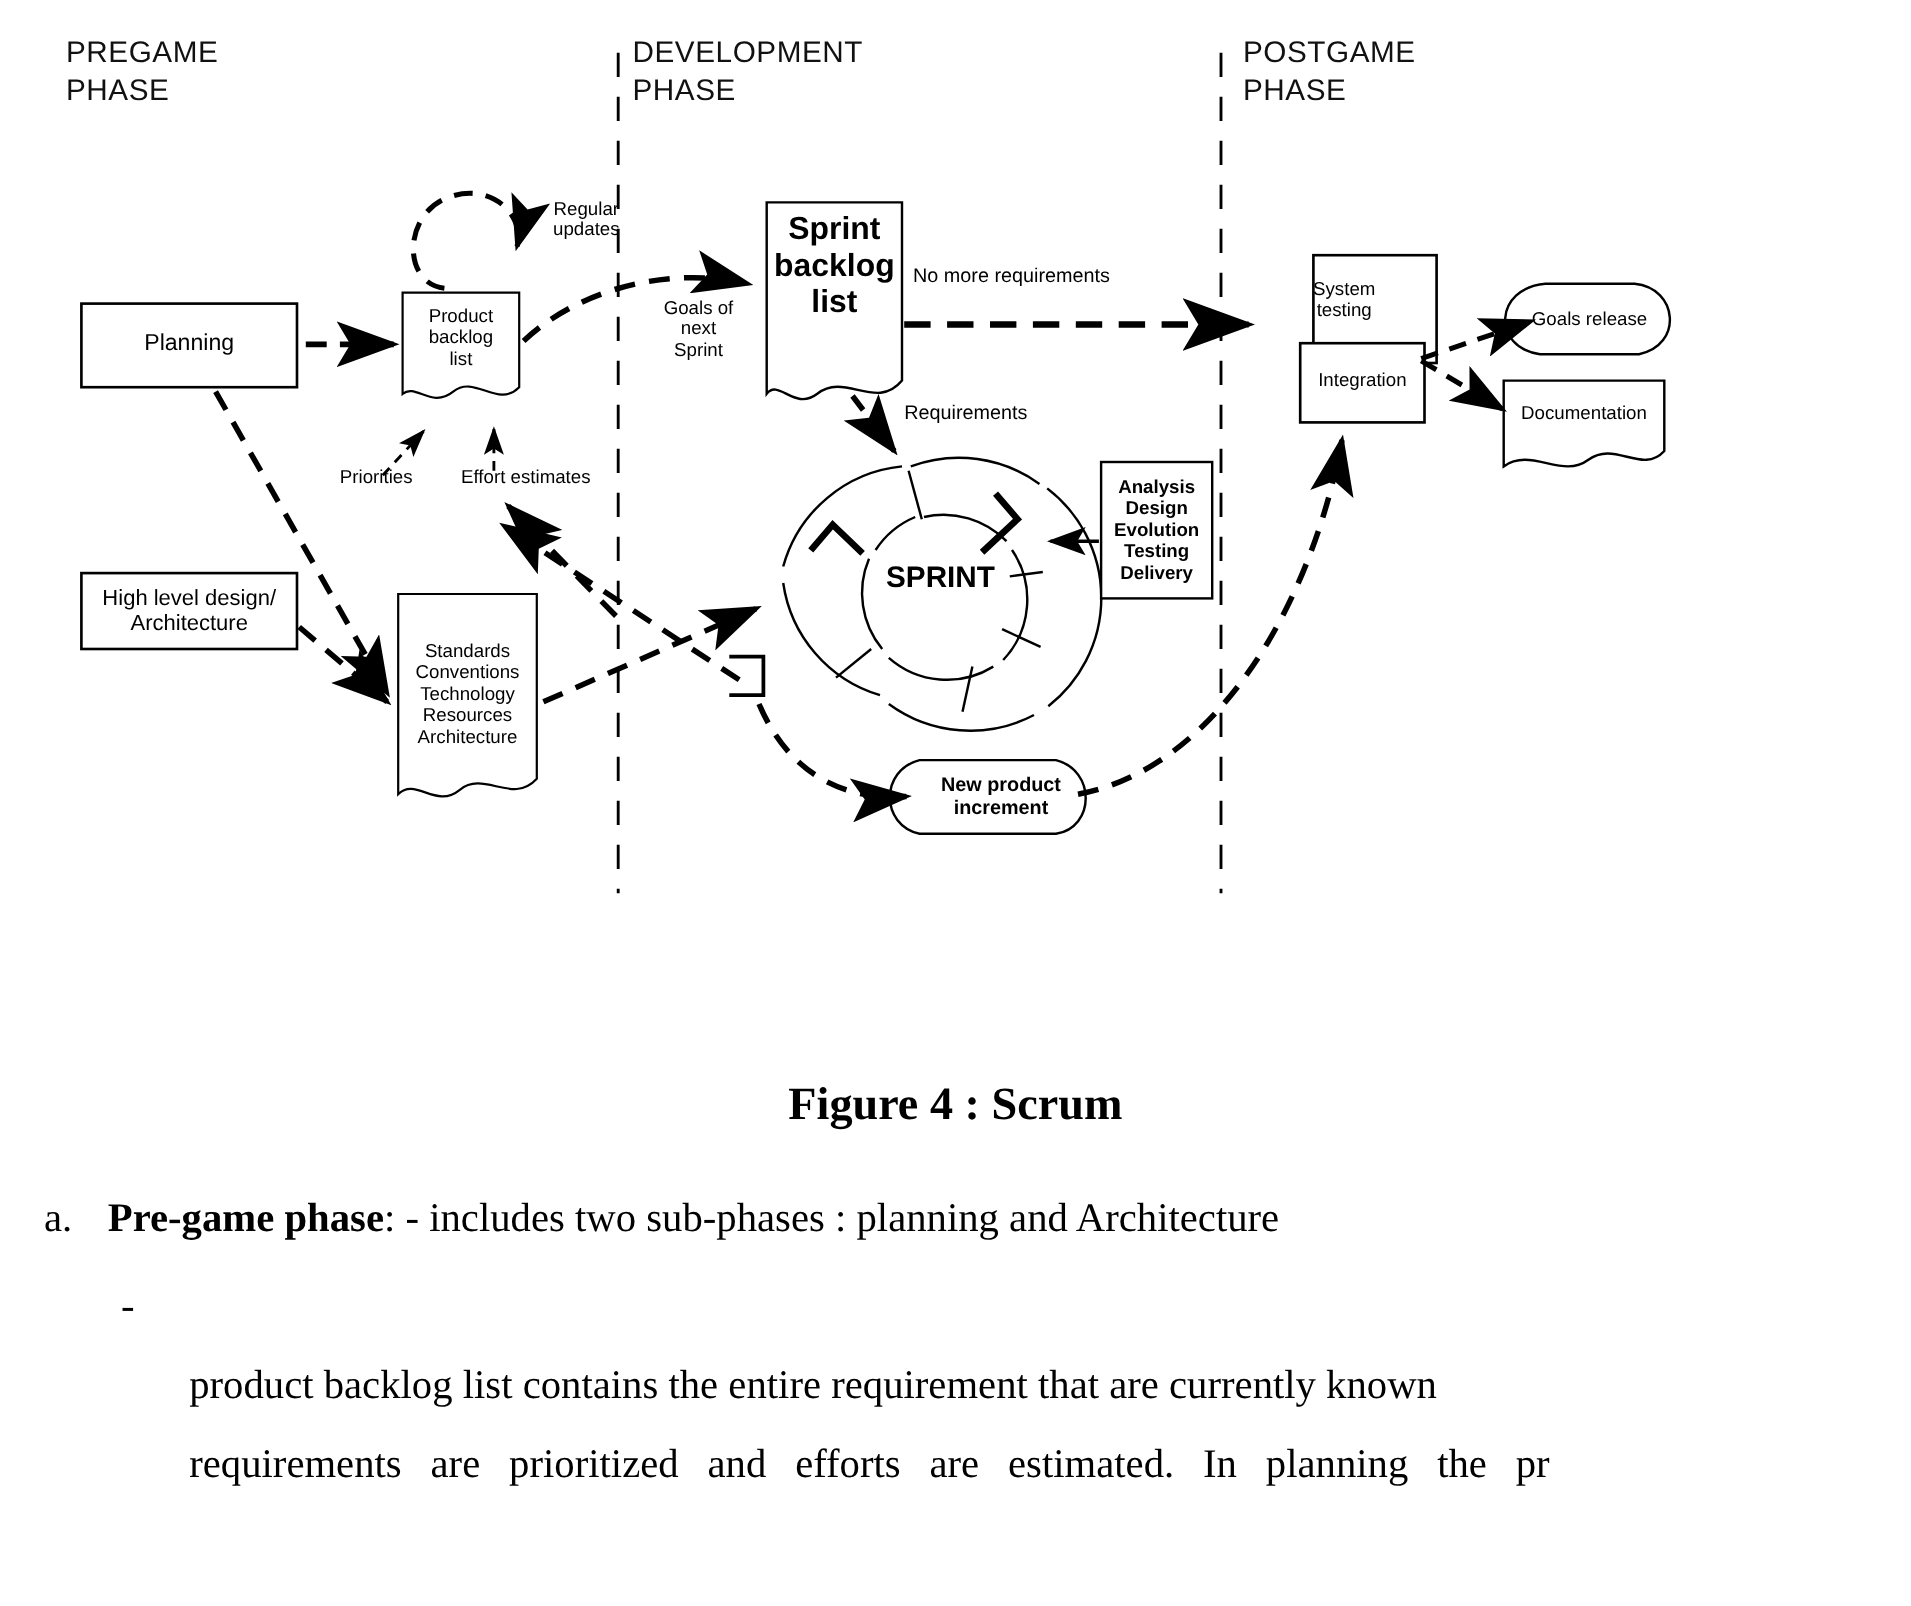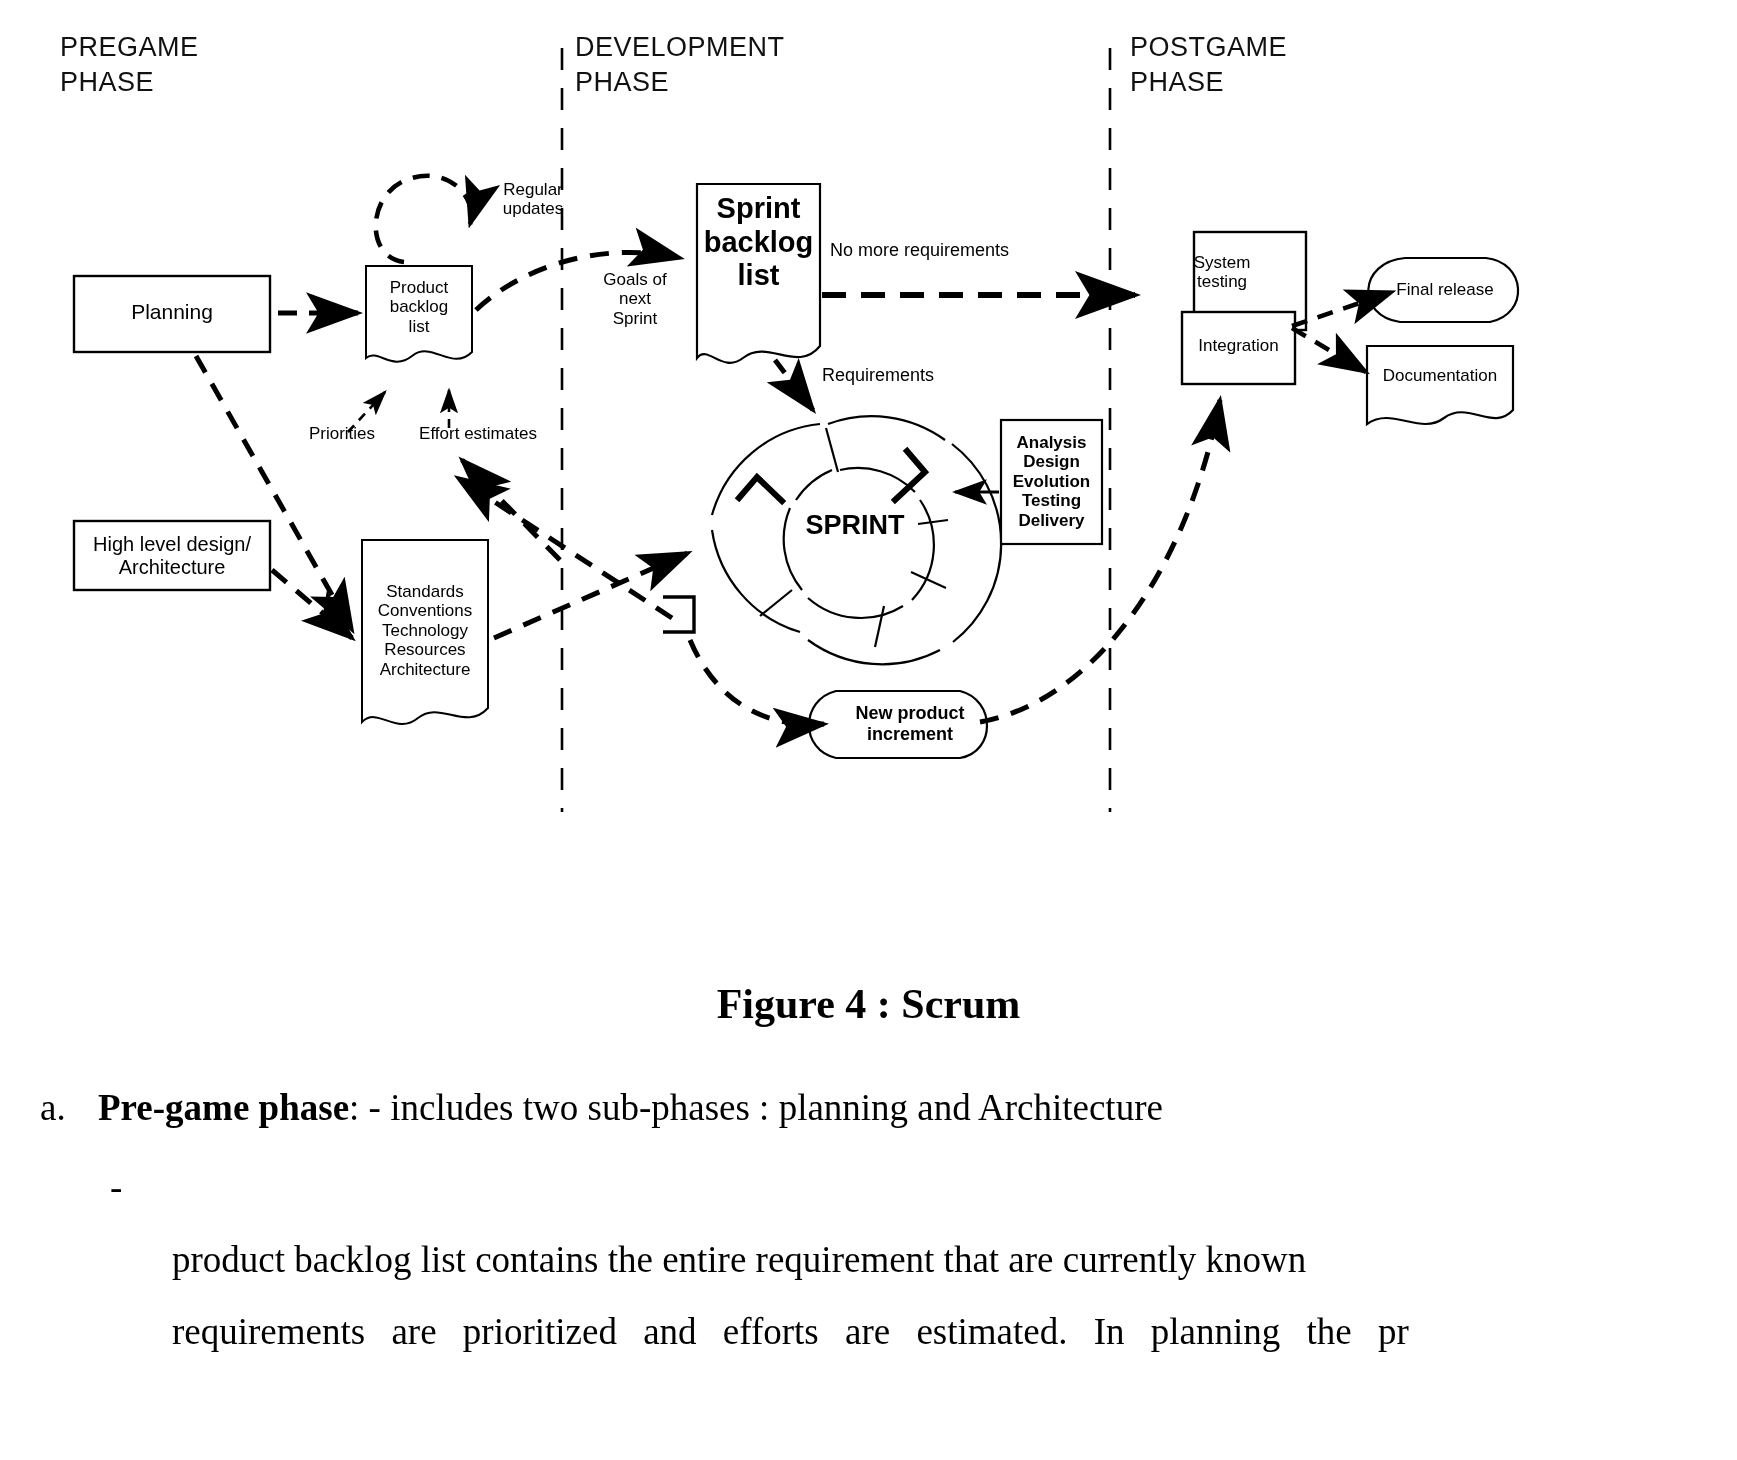--- a/index.html
+++ b/index.html
@@ -259,21 +259,21 @@
 Delivery</div>
 
   <div class="node-label" style="left:830px; top:703px; width:160px; font-size:18px; font-weight:bold;">New  product
 increment</div>
 
   <div class="node-label" style="left:1156px; top:253px; width:132px; font-size:17px;">System
 testing</div>
 
   <div class="node-label" style="left:1182px; top:336px; width:113px; font-size:17px;">Integration</div>
 
-  <div class="node-label" style="left:1380px; top:280px; width:130px; font-size:17px;">Final release</div>
+  <div class="node-label" style="left:1380px; top:280px; width:130px; font-size:17px;">Goals release</div>
 
   <div class="node-label" style="left:1367px; top:366px; width:146px; font-size:17px;">Documentation</div>
 
   <div class="edge-label" style="left:478px; top:180px; width:110px; font-size:17px;">Regular
 updates</div>
 
   <div class="edge-label" style="left:292px; top:424px; width:100px; font-size:17px;">Priorities</div>
 
   <div class="edge-label" style="left:398px; top:424px; width:160px; font-size:17px;">Effort estimates</div>
 

